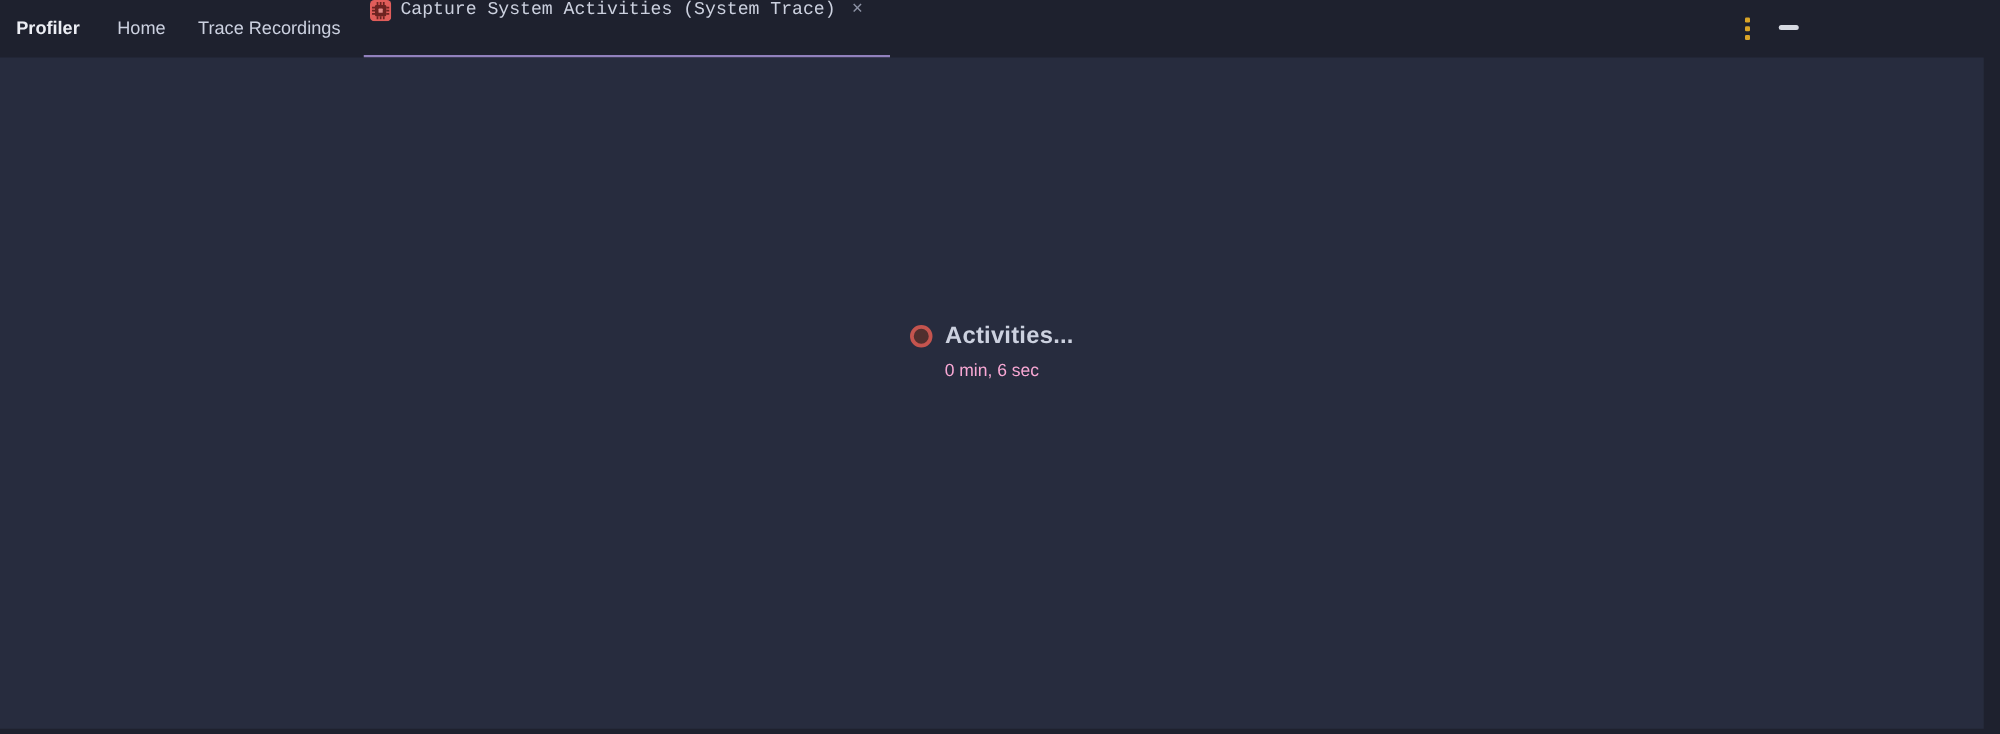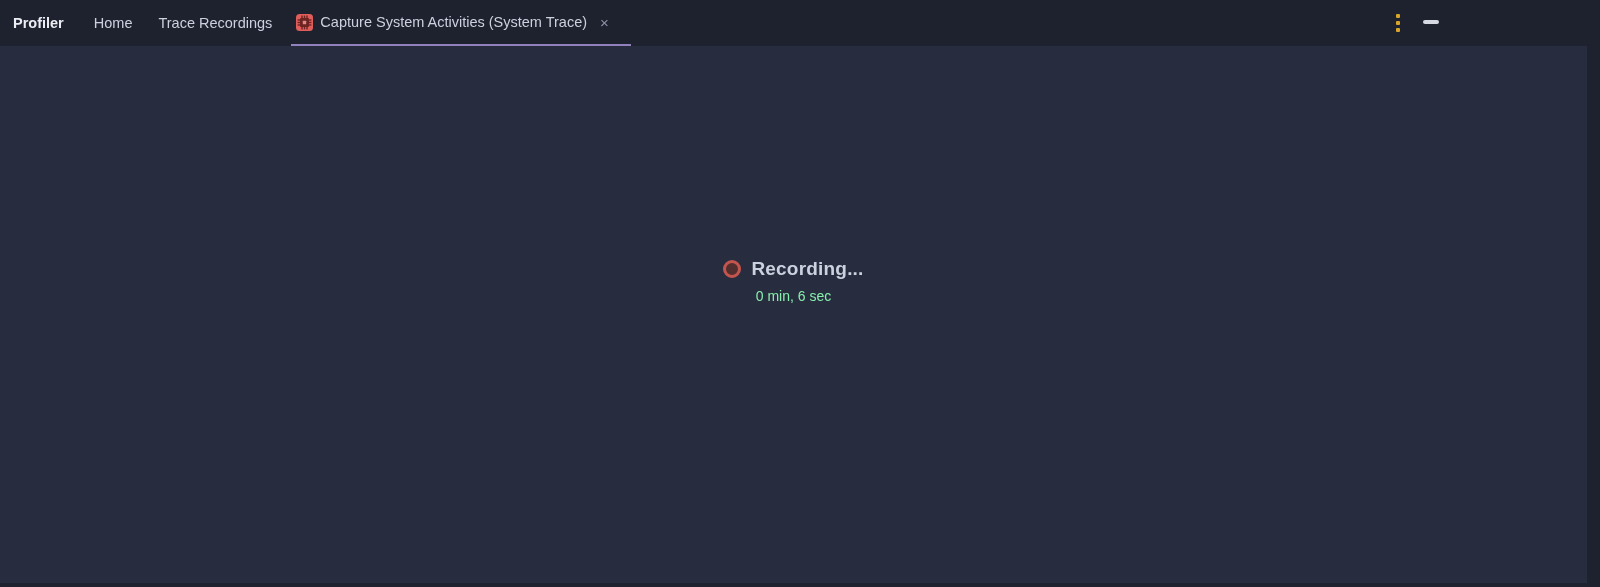--- a/index.html
+++ b/index.html
@@ -47,25 +47,26 @@
     align-self: center;
     cursor: pointer;
     white-space: nowrap;
     text-align: right;
   }
   .nav-item.home { margin-left: 30px; }
   .nav-item.past { margin-left: 26px; }
 
   .tab {
     margin-left: 19px;
-    display: flex; align-items: center;
+    display: flex; align-items: flex-start;
     padding: 0 22px 0 5px;
     border-bottom: 2px solid var(--accent-purple);
     cursor: pointer;
     white-space: nowrap;
+    font-family: Liberation Mono, monospace;
   }
   .tab-icon { width: 17px; height: 17px; display: block; flex: 0 0 auto; }
   .tab-label {
     color: var(--text-secondary);
     font-size: 14.5px;
     margin-left: 7px;
   }
   .tab-close {
     color: var(--text-muted);
     font-size: 15px;
@@ -109,21 +110,21 @@
     background: var(--record-fill);
     flex: 0 0 auto;
   }
   .status-text {
     color: var(--text-secondary);
     font-size: 19px; font-weight: 700;
     letter-spacing: 0.2px;
   }
   .elapsed {
     margin-top: 8px;
-    color: #86efac;
+    color: #f9a8d4;
     font-size: 14px;
   }
   .stop-button {
     margin-top: 31px;
     height: 28px;
     padding: 0 16px;
     display: flex; align-items: center;
     background: var(--button-bg);
     color: var(--button-text);
     font-family: "Liberation Sans", sans-serif;
@@ -169,16 +170,16 @@
     <span class="dot"></span>
     <span class="dot"></span>
     <span class="dot"></span>
   </div>
   <div class="minimize"></div>
 </div>
 
 <div class="content">
   <div class="status-row">
     <span class="record-circle"></span>
-    <span class="status-text">Recording...</span>
+    <span class="status-text">Activities...</span>
   </div>
   <div class="elapsed">0 min, 6 sec</div>
 </div>
 
 </body></html>

